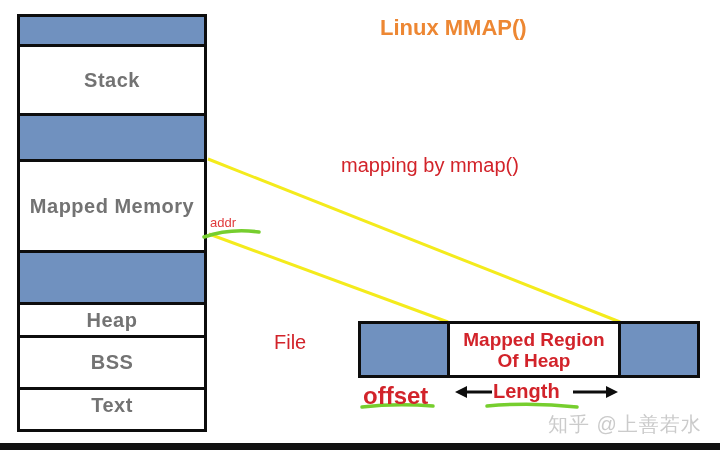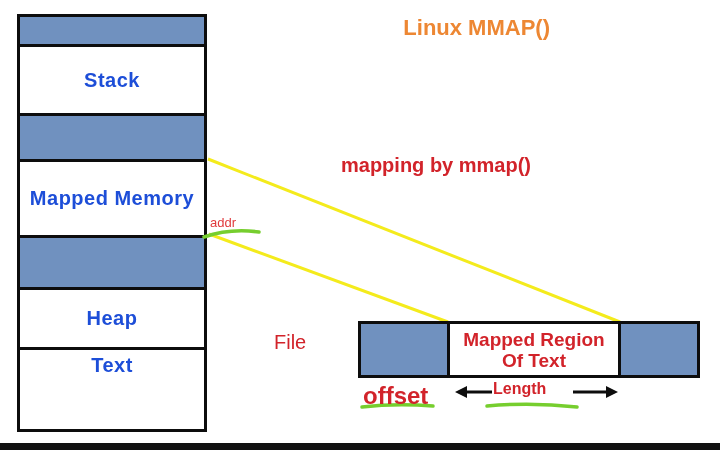--- a/index.html
+++ b/index.html
@@ -25,40 +25,40 @@
     box-sizing: border-box;
     border-bottom: 3px solid #0d0d0d;
     display: flex;
     align-items: center;
     justify-content: center;
   }
   .mem-seg:last-child { border-bottom: none; }
   .mem-seg.blue { background: #7091bf; }
   .mem-seg.white { background: #ffffff; }
   .mem-label {
-    color: #1d4ed8;
+    color: #737373;
     font-weight: bold;
     font-size: 20px;
     letter-spacing: 0.5px;
   }
   
   .diagram-title {
     position: absolute;
     left: 380px; top: 15px; width: 170px;
-    text-align: right;
+    text-align: left;
     color: #ed8733;
     font-weight: bold;
     font-size: 22px;
     white-space: nowrap;
   }
   .mapping-caption {
     position: absolute;
     left: 341px; top: 154px; width: 210px;
     color: #d2232a;
-    font-weight: bold;
+    font-weight: normal;
     font-size: 20px;
     white-space: nowrap;
   }
   .addr-label {
     position: absolute;
     left: 210px; top: 215px;
     color: #e0393c;
     font-size: 13px;
     font-weight: normal;
   }
@@ -102,21 +102,21 @@
     left: 363px; top: 382px;
     color: #d2232a;
     font-weight: bold;
     font-size: 24px;
   }
   .length-label {
     position: absolute;
     left: 493px; top: 380px;
     color: #d2232a;
     font-weight: bold;
-    font-size: 16px;
+    font-size: 20px;
   }
   
   .watermark {
     position: absolute;
     left: 548px; top: 411px;
     color: #cbcbcb;
     font-size: 20px;
     letter-spacing: 1px;
     white-space: nowrap;
   }
@@ -140,26 +140,29 @@
 <div class="canvas">
 
   <div class="diagram-title">Linux MMAP()</div>
 
   <div class="memory-column">
     <div class="mem-seg blue" style="height:30px"></div>
     <div class="mem-seg white" style="height:69px">
       <span class="mem-label">Stack</span>
     </div>
     <div class="mem-seg blue" style="height:46px"></div>
-    <div class="mem-seg white" style="height:76px">
+    <div class="mem-seg white" style="height:91px">
       <span class="mem-label">Mapped Memory</span>
     </div>
     <div class="mem-seg blue" style="height:52px"></div>
-    <div class="mem-seg white" style="height:60px">
+    <div class="mem-seg white" style="height:33px">
       <span class="mem-label">Heap</span>
+    </div>
+    <div class="mem-seg white" style="height:52px">
+      <span class="mem-label">BSS</span>
     </div>
     <div class="mem-seg white" style="height:30px">
       <span class="mem-label">Text</span>
     </div>
   </div>
 
   <svg class="overlay-svg" viewBox="0 0 720 452" xmlns="http://www.w3.org/2000/svg">
 
     <line x1="208" y1="159" x2="620" y2="322" stroke="#f4eb1c" stroke-width="3"></line>
     <line x1="209" y1="234" x2="448" y2="322" stroke="#f4eb1c" stroke-width="3"></line>
@@ -179,23 +182,24 @@
   </svg>
 
   <div class="mapping-caption">mapping by mmap()</div>
   <div class="addr-label">addr</div>
   <div class="file-label">File</div>
 
   <div class="file-bar">
     <div class="file-seg blue" style="width:89px"></div>
     <div class="file-seg white" style="width:171px">
       <span class="region-line">Mapped Region</span>
-      <span class="region-line">Of Text</span>
+      <span class="region-line">Of Heap</span>
     </div>
     <div class="file-seg blue" style="width:76px"></div>
   </div>
 
   <div class="offset-label">offset</div>
   <div class="length-label">Length</div>
 
+  <div class="watermark">知乎 @上善若水</div>
   <div class="bottom-bar"></div>
 
 </div>
 
 </body></html>

